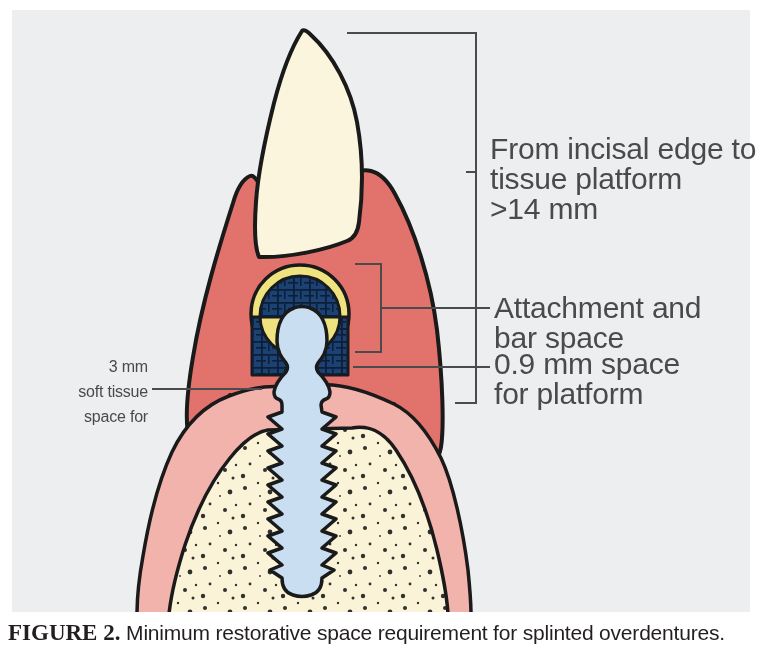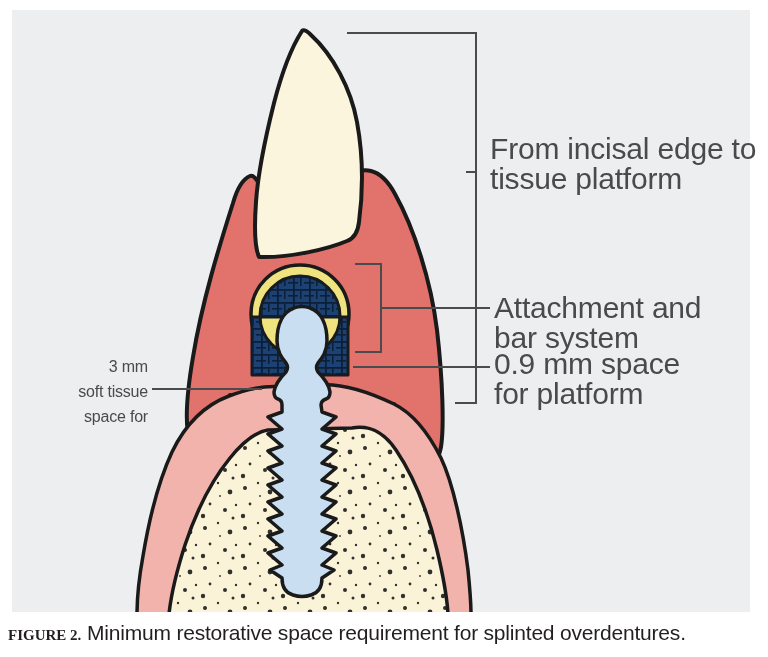--- a/index.html
+++ b/index.html
@@ -14,21 +14,21 @@
   }
   .label-left{
     text-align:right;font-size:16px;line-height:25px;
   }
   .caption{
     position:absolute;left:8px;top:620px;width:752px;color:#231f20;
     font-size:21px;line-height:26px;letter-spacing:-0.2px;white-space:nowrap;
   }
   .caption .fig-label{
     font-family:"Liberation Serif","DejaVu Serif",serif;
-    font-weight:bold;font-size:15px;letter-spacing:0;
+    font-weight:bold;font-size:23px;letter-spacing:0;
   }
 </style>
 </head>
 <body>
 
 <svg id="diagram-svg" width="768" height="657" viewBox="0 0 768 657">
   <defs>
     <clipPath id="panel-clip">
       <rect x="12" y="10" width="738" height="602"></rect>
     </clipPath>
@@ -159,25 +159,26 @@
     <path d="M 355,264 L 381,264 L 381,352 L 355,352"></path>
     <path d="M 381,308 L 490,308"></path>
     <path d="M 353,367 L 490,367"></path>
     <path d="M 152,389 L 262,389"></path>
   </g>
 </svg>
 
 <div class="label" style="left:490px;top:134px;">
   <div>From incisal edge to</div>
   <div>tissue platform</div>
+  <div>&gt;14 mm</div>
 </div>
 
 <div class="label" style="left:494px;top:293px;">
   <div>Attachment and</div>
-  <div>bar system</div>
+  <div>bar space</div>
 </div>
 
 <div class="label" style="left:494px;top:349px;">
   <div>0.9 mm space</div>
   <div>for platform</div>
 </div>
 
 <div class="label label-left" style="left:30px;top:354px;width:118px;">
   <div>3 mm</div>
   <div>soft tissue</div>

